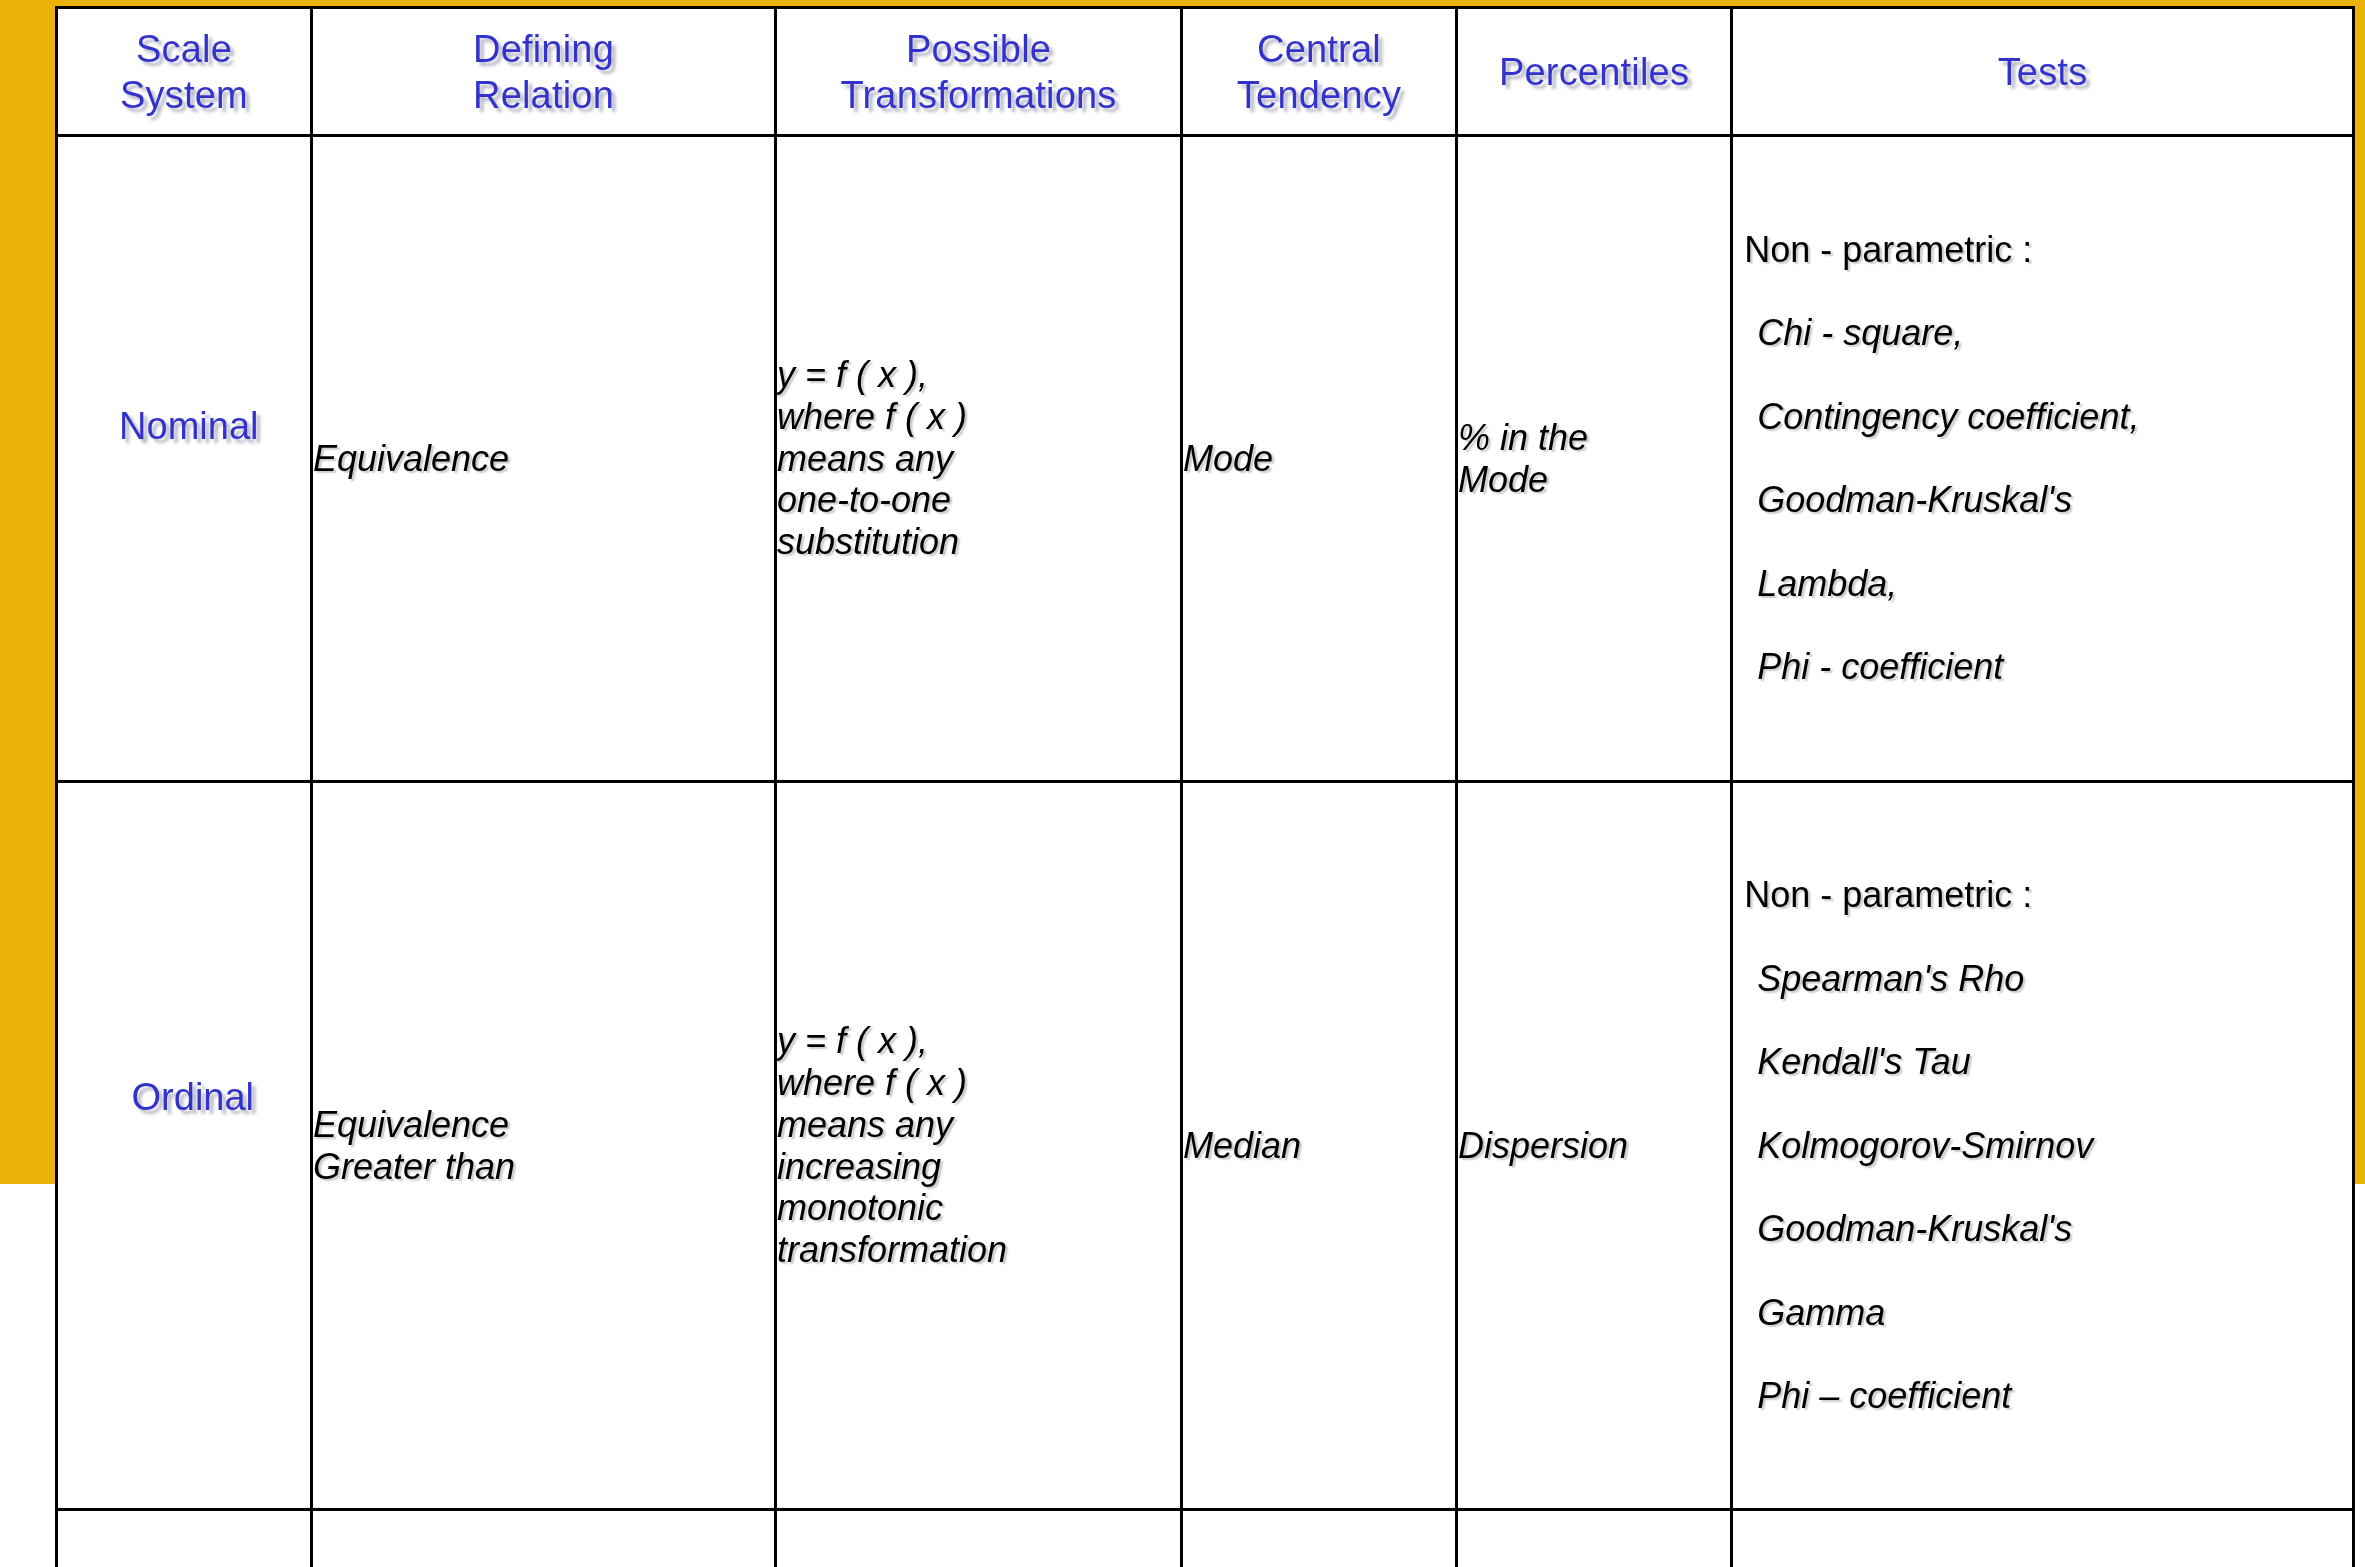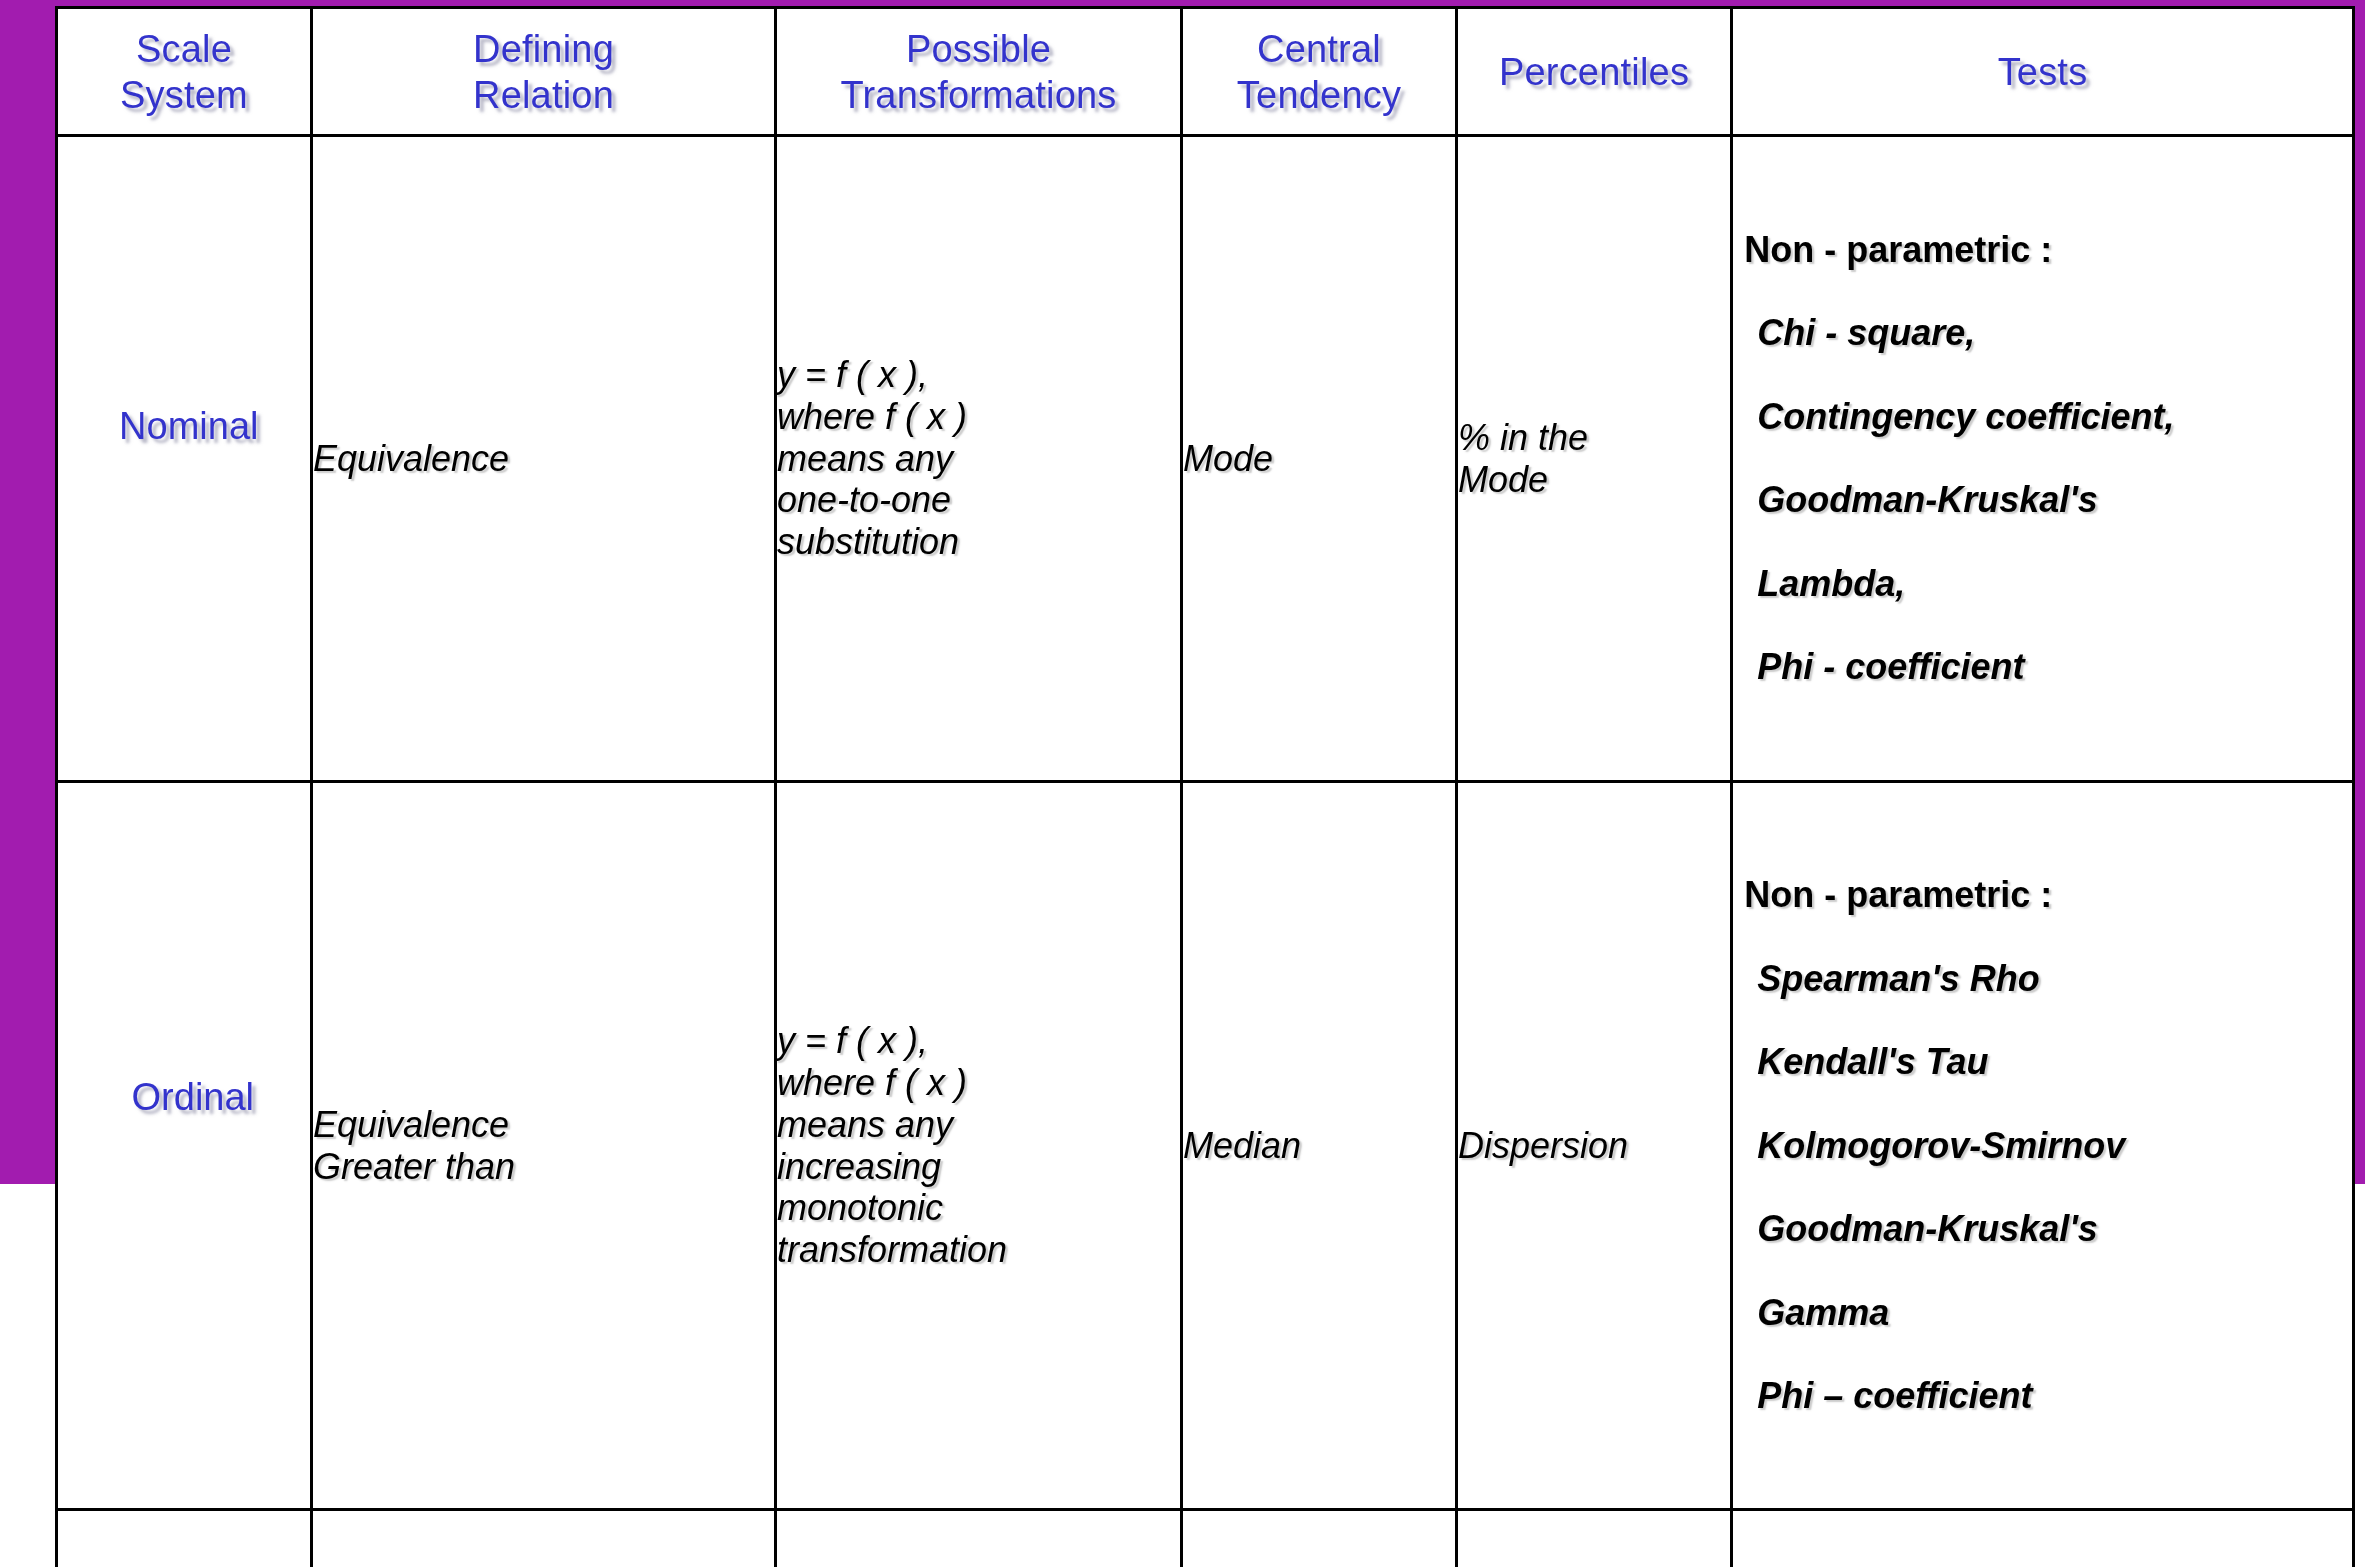--- a/index.html
+++ b/index.html
@@ -11,21 +11,21 @@
     width: 2366px;
     height: 1568px;
     overflow: hidden;
     font-family: "Liberation Sans", sans-serif;
   }
 
   .sheet {
     position: relative;
     width: 2366px;
     height: 1184px;
-    background: #a21caf;
+    background: #eab308;
     box-sizing: border-box;
   }
 
   table.scale-table {
     position: absolute;
     left: 55px;
     top: 6.4px;
     width: 2296px;
     border-collapse: collapse;
     table-layout: fixed;
@@ -105,21 +105,20 @@
     vertical-align: top;
     padding-top: 13px;
   }
   .cell-mid {
     vertical-align: middle;
   }
 
   .tests-block {
     display: block;
     padding: 8px 6.4px 8px 11.2px;
-    font-weight: bold;
   }
   .tests-head {
     display: block;
     font-style: normal;
   }
   .tests-item {
     display: block;
     font-style: italic;
     margin-left: 13px;
   }

